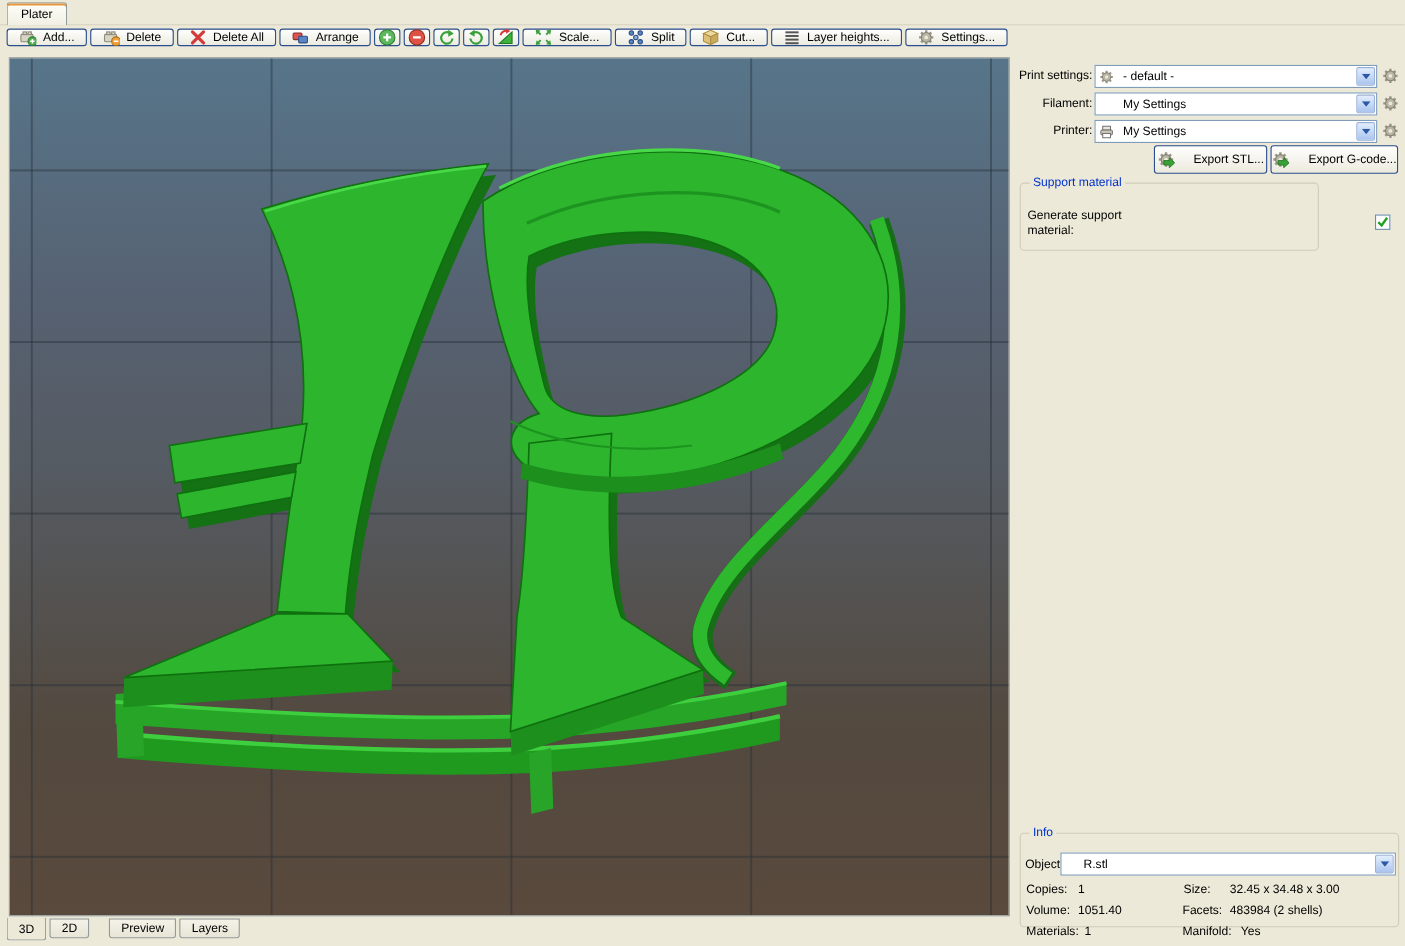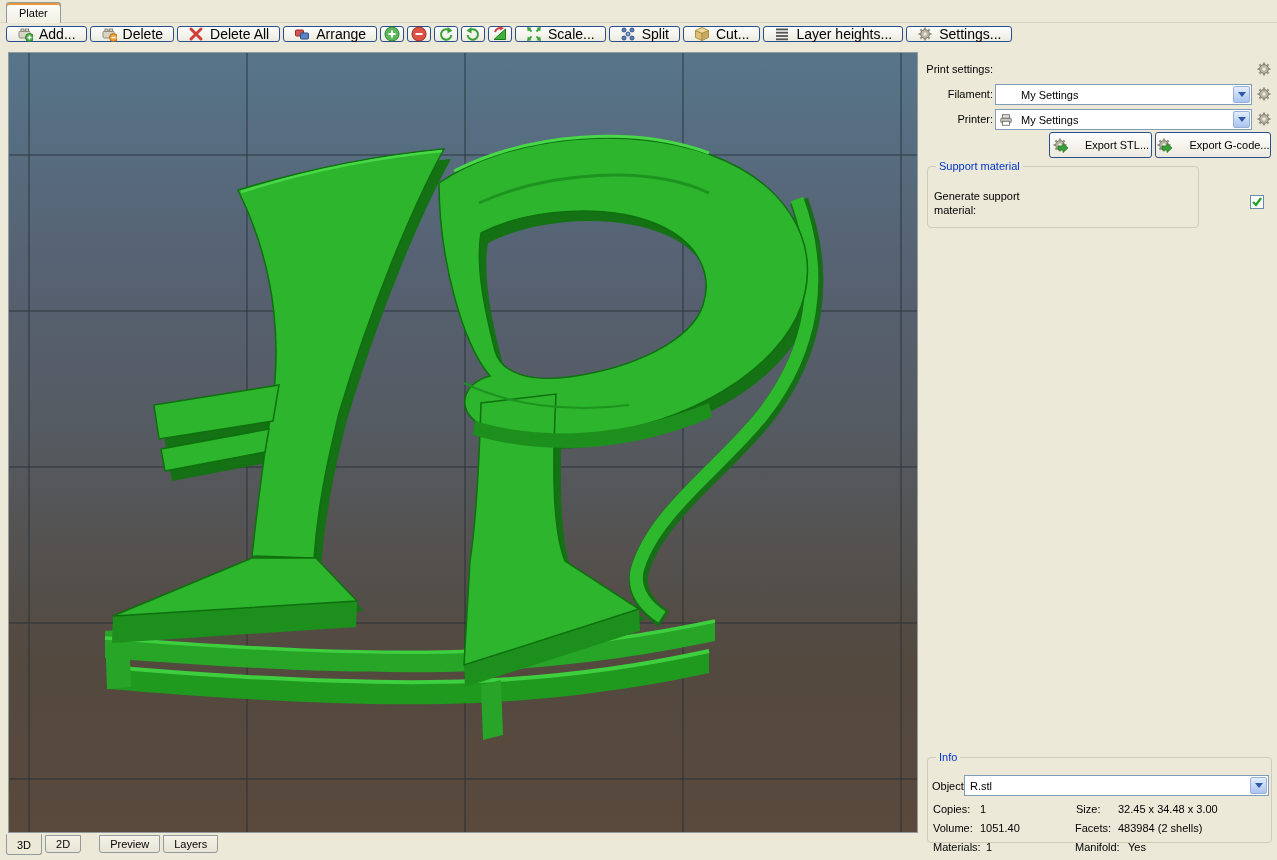--- a/index.html
+++ b/index.html
@@ -9,21 +9,21 @@
   
   .app-tab { position:absolute; left:6px; top:2px; height:21px; padding:4px 12px 0;
     background:linear-gradient(#fdfdf9,#f2f0e4); border:1px solid #919b9c; border-bottom:none;
     border-radius:3px 3px 0 0; box-shadow:inset 0 2px 0 #e8963c; z-index:3; }
   .tab-line { position:absolute; left:0; top:22px; width:1277px; height:1px; background:#d8d4c0; }
 
   
   .toolbar { position:absolute; left:6px; top:23px; height:22px; display:flex; align-items:center; gap:3px; }
   .tb-btn { display:inline-flex; align-items:center; gap:6px; height:16px; padding:0 10px;
     border:1px solid #2a4e8e; border-radius:3px; background:linear-gradient(#fefefd,#ecebe0);
-    font-size:14px; white-space:nowrap; }
+    font-size:11px; white-space:nowrap; }
   .tb-btn.icon-only { padding:0 2px; width:24px; justify-content:center; }
   .icon16 { width:16px; height:16px; display:inline-block; flex:0 0 16px; }
 
   
   .viewport { position:absolute; left:8px; top:52px; width:910px; height:781px;
     border:1px solid #919b9c;
     background-image:
       linear-gradient(to right, rgba(34,44,52,.42) 0 2px, transparent 2px),
       linear-gradient(to bottom, rgba(34,44,52,.42) 0 2px, transparent 2px),
       linear-gradient(#57758a 0%, #566070 30%, #555b62 48%, #53493f 78%, #5a493d 100%);
@@ -289,20 +289,31 @@
   <div class="v-tab">2D</div>
   <div class="v-tab gap">Preview</div>
   <div class="v-tab">Layers</div>
 </div>
 
 <div class="panel">
 
   <div class="preset-row" style="top:59px; width:352px;">
     <span class="preset-label">Print settings:</span>
   </div>
+  <div class="xp-select" style="top:59px;">
+    <span class="sel-icon"><svg width="14" height="14" viewBox="0 0 16 16">
+          <use href="#i-gear"></use>
+        </svg></span>
+    <span class="sel-text">- default -</span>
+    <span class="dd-btn">
+        <svg width="8" height="5">
+          <use href="#i-chevron"></use>
+        </svg>
+      </span>
+  </div>
   <span class="flat-gear" style="top:61px;"><svg width="16" height="16">
         <use href="#i-gear"></use>
       </svg></span>
 
   <div class="preset-row" style="top:84px; width:352px;">
     <span class="preset-label">Filament:</span>
   </div>
   <div class="xp-select" style="top:84px;">
     <span class="sel-icon"></span>
     <span class="sel-text">My Settings</span>
@@ -357,21 +368,21 @@
       <svg width="12" height="12">
           <use href="#i-check"></use>
         </svg>
     </div>
   </div>
 
   <div class="groupbox" style="left:2px; top:757px; width:345px; height:86px;">
     <span class="gb-title">Info</span>
     <span style="position:absolute; left:4px; top:22px;">Object:</span>
     <div class="xp-select" style="left:36px; top:17px; width:305px;">
-      <span class="sel-text" style="margin-left:5px;">R.stl</span>
+      <span class="sel-text" style="margin-left:20px;">R.stl</span>
       <span class="dd-btn">
           <svg width="8" height="5">
             <use href="#i-chevron"></use>
           </svg>
         </span>
     </div>
     <span class="info-label" style="left:5px;  top:45px;">Copies:</span>
     <span class="info-label" style="left:52px; top:45px;">1</span>
     <span class="info-label" style="left:148px;top:45px;">Size:</span>
     <span class="info-label" style="left:190px;top:45px;">32.45 x 34.48 x 3.00</span>

